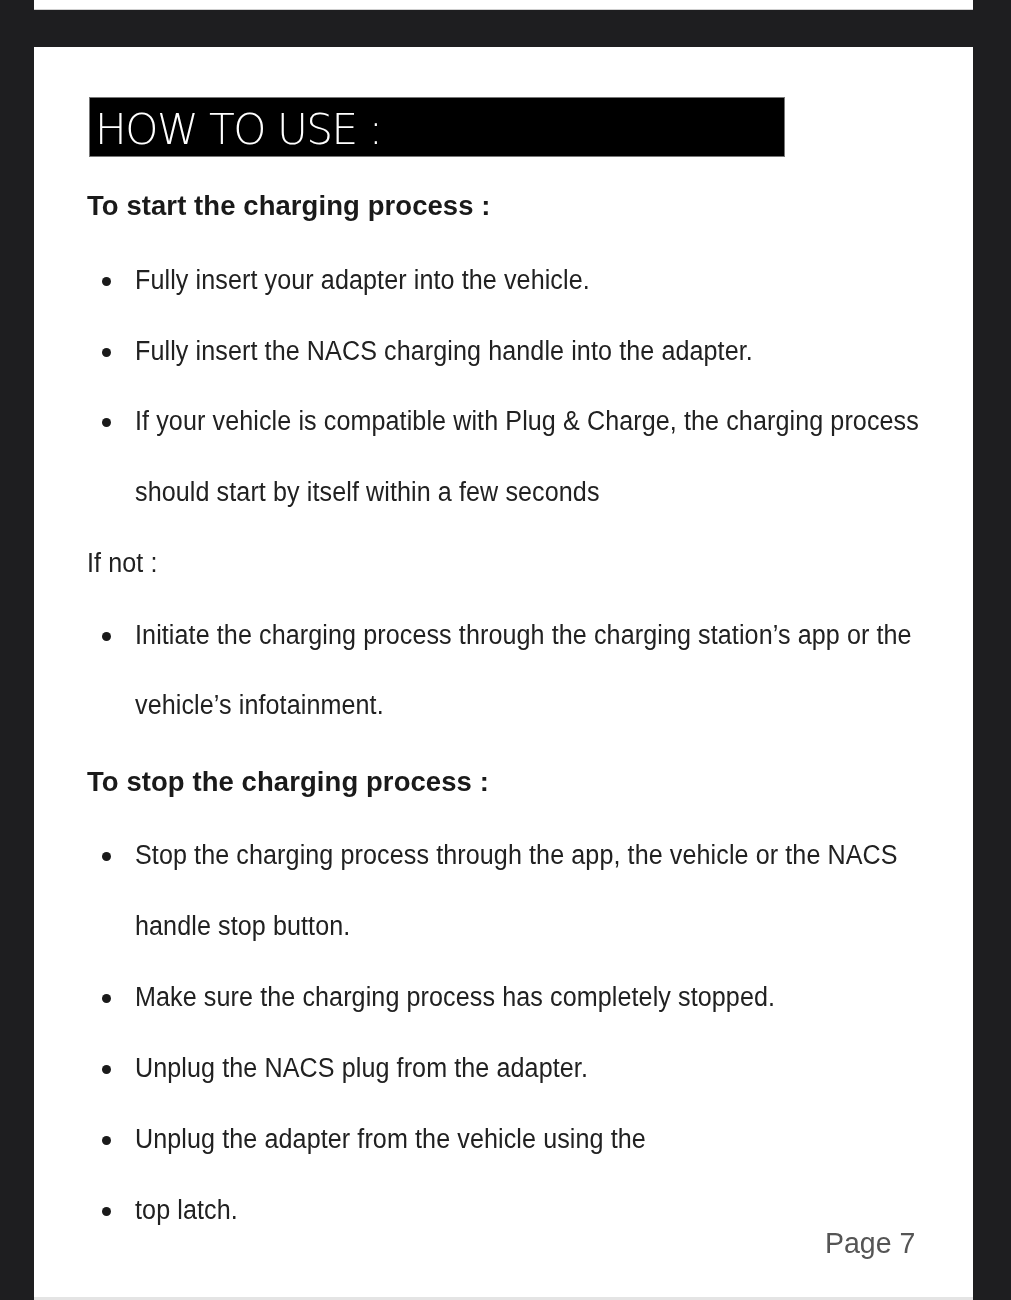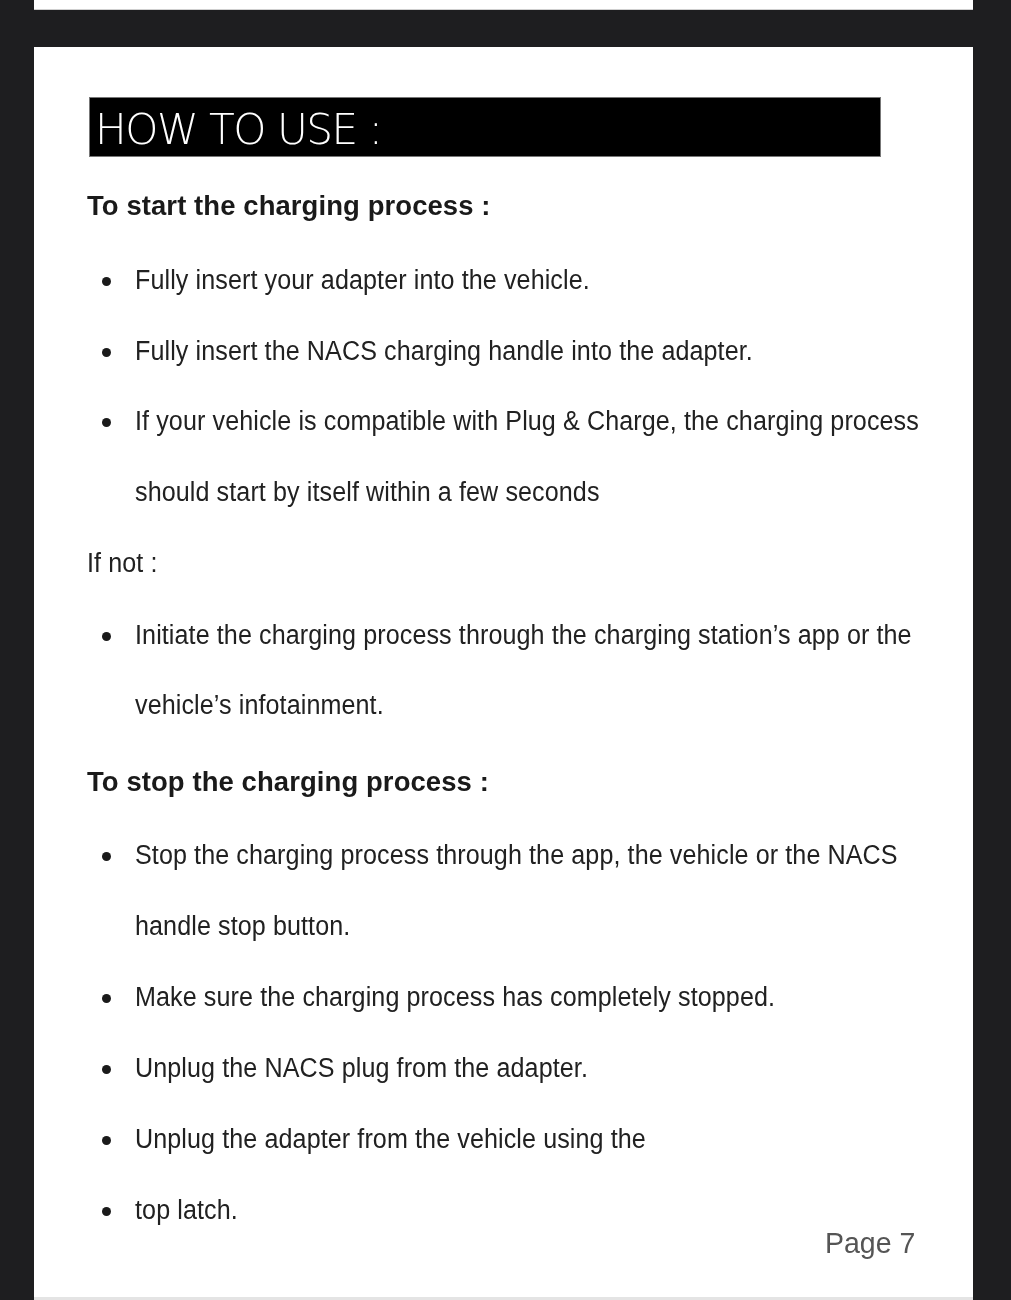--- a/index.html
+++ b/index.html
@@ -30,21 +30,21 @@
       width: 939px;
       height: 1250px;
       background: #ffffff;
       border-bottom: 3px solid #e4e4e4;
       overflow: hidden;
     }
     .title-bar {
       position: absolute;
       left: 55px;
       top: 50px;
-      width: 792px;
+      width: 696px;
       height: 60px;
       background: #000000;
       border: 1px solid #777;
       box-sizing: border-box;
     }
     .title-text {
       position: absolute;
       left: 5px;
       top: 6px;
       color: #ffffff;

